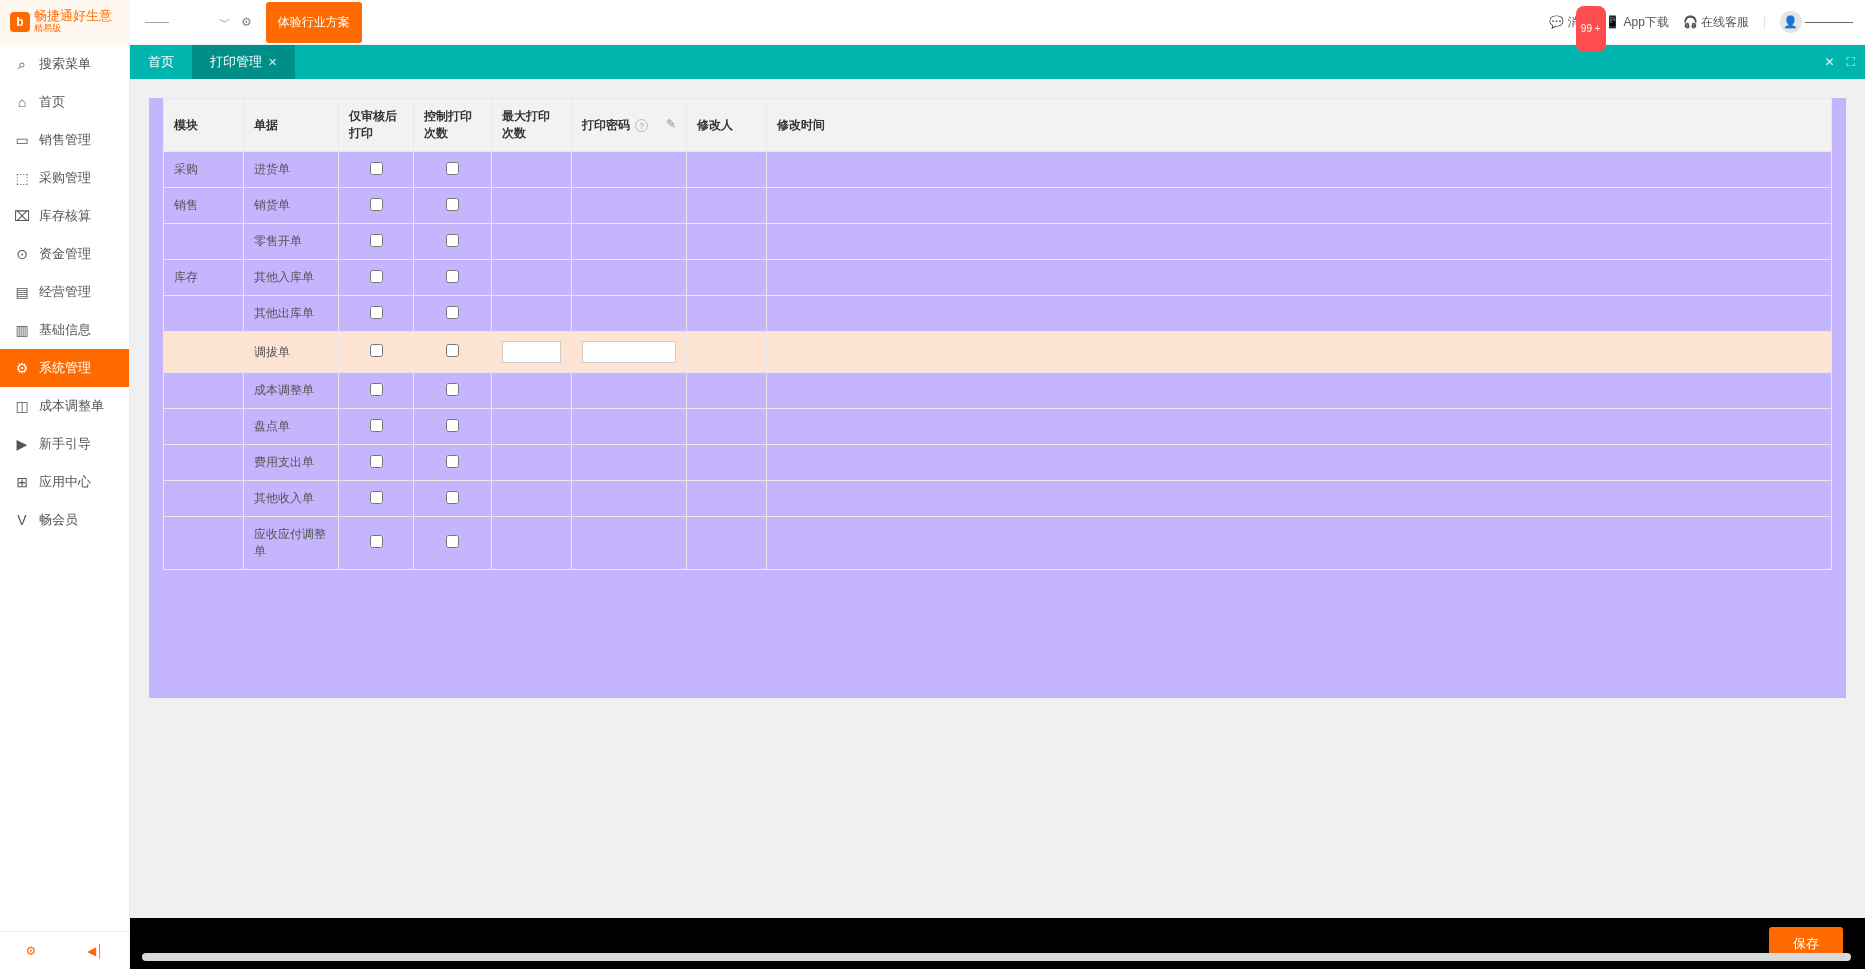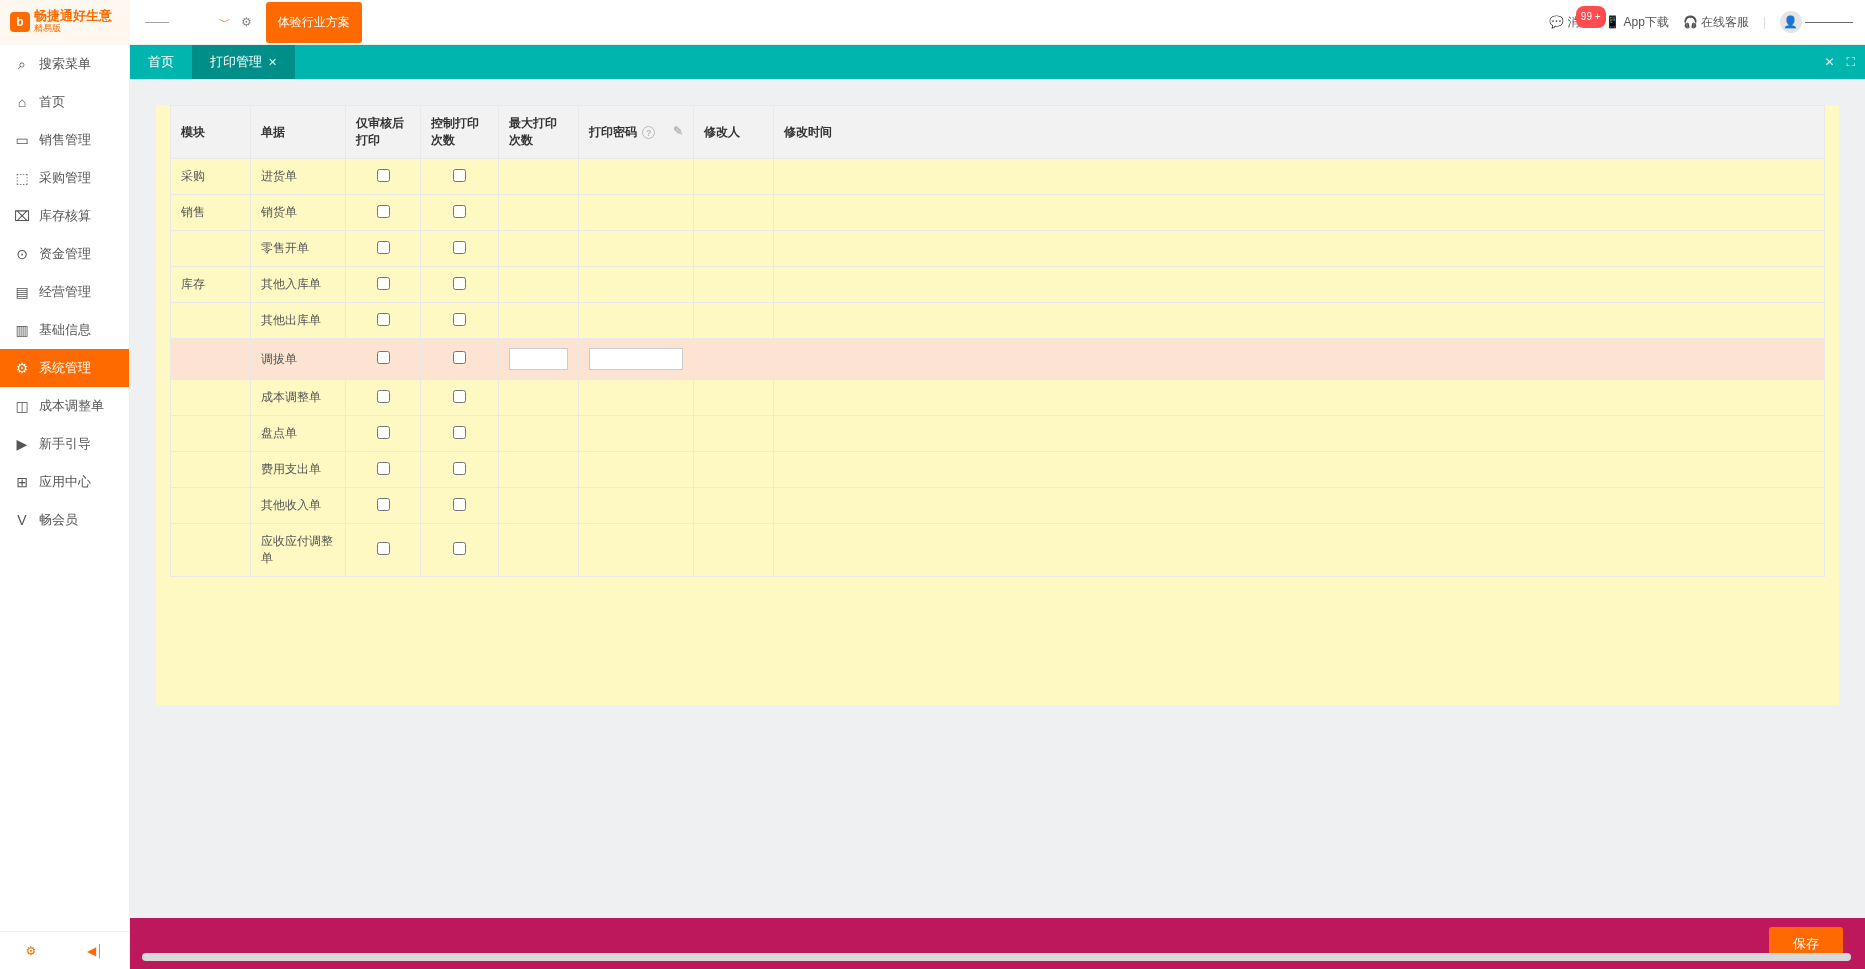--- a/index.html
+++ b/index.html
@@ -1,66 +1,66 @@
 <!DOCTYPE html>
 <html><head>
 <meta charset="utf-8">
 <style>
 *{box-sizing:border-box;margin:0;padding:0}
 body{font-family:"Microsoft YaHei",Arial,sans-serif;font-size:12px;color:#333;background:#f5f5f5;width:1865px;height:969px;overflow:hidden}
 .topbar{height:45px;background:#fff;display:flex;align-items:center;border-bottom:1px solid #eee;position:relative}
 .logo-box{width:130px;height:45px;display:flex;align-items:center;padding-left:10px;background:#fff8f0}
 .logo-ic{width:20px;height:20px;background:#ff6a00;border-radius:4px;display:flex;align-items:center;justify-content:center;color:#fff;font-weight:bold;margin-right:4px}
-.logo-txt{color:#ff6a00;font-size:13px;font-weight:bold;line-height:1}
+.logo-txt{color:#ff6a00;font-size:13px;font-weight:normal;line-height:1}
 .logo-sub{color:#ff6a00;font-size:9px}
 .tenant{margin-left:15px;color:#999;display:flex;align-items:center;gap:50px}
 .chev{color:#ff6a00;font-size:12px}
 .gear{color:#888;margin-left:10px;cursor:pointer}
 .trybtn{margin-left:14px;background:#ff6a00;color:#fff;border:none;border-radius:3px;padding:12px 12px;font-size:12px;cursor:pointer}
 .top-right{position:absolute;right:12px;display:flex;align-items:center;gap:14px;color:#555;font-size:12px}
 .top-right .item{display:flex;align-items:center;gap:3px;cursor:pointer}
 .badge{position:relative}
-.badge .cnt{position:absolute;top:-8px;right:-14px;background:#ff4d4f;color:#fff;border-radius:8px;padding:4px 5px;font-size:10px;line-height:14px}
+.badge .cnt{position:absolute;top:-8px;right:-14px;background:#ff4d4f;color:#fff;border-radius:8px;padding:16px 5px;font-size:10px;line-height:14px}
 .avatar{width:22px;height:22px;border-radius:50%;background:#e5e5e5;display:inline-flex;align-items:center;justify-content:center;color:#bbb}
 .sep{color:#ddd}
 .shell{display:flex;height:calc(100% - 45px)}
 .sidebar{width:130px;background:#fff;display:flex;flex-direction:column;border-right:1px solid #eee}
 .menu{flex:1;overflow:auto}
 .mi{display:flex;align-items:center;gap:9px;padding:10px 14px;color:#555;cursor:pointer;font-size:13px}
 .mi.active{background:#ff6a00;color:#fff}
 .mi .ic{width:16px;height:16px;display:inline-flex;align-items:center;justify-content:center;font-size:14px}
 .side-foot{height:38px;display:flex;align-items:center;justify-content:space-around;border-top:1px solid #eee;color:#ff6a00}
 .side-foot span{cursor:pointer}
 .main{flex:1;display:flex;flex-direction:column;min-width:0}
 .tabs{height:34px;background:#00b5ad;display:flex;align-items:stretch;color:#fff}
 .tab{padding:0 18px;display:flex;align-items:center;gap:6px;cursor:pointer;font-size:13px}
 .tab.active{background:#008f88}
 .tab .x{font-size:11px;opacity:.85}
 .tabs-right{margin-left:auto;display:flex;align-items:center;gap:12px;padding-right:10px}
 .tabs-right span{cursor:pointer;opacity:.9}
 .content{flex:1;background:#eef0f2;overflow:auto;position:relative}
-.card{margin:26px;background:#fef9c3;min-height:600px;padding:0}
+.card{margin:19px;background:#c4b5fd;min-height:600px;padding:0}
 .tbl{width:calc(100% - 28px);margin:0 14px;border-collapse:collapse;font-size:12px}
 .tbl th,.tbl td{border:1px solid #e9e9e9;padding:9px 10px;text-align:left;vertical-align:middle}
 .tbl th{background:#f2f2f2;font-weight:bold;color:#333}
 .tbl td{color:#555}
 .col-mod{width:80px}
 .col-doc{width:95px}
 .col-aud{width:75px;text-align:center}
 .col-ctrl{width:78px;text-align:center}
 .col-max{width:80px}
 .col-pwd{width:115px}
 .col-usr{width:80px}
 .tbl td.center{text-align:center}
 .ck{width:13px;height:13px;cursor:pointer}
 .hi td{background:#fde3d1}
 .hi input[type=text]{width:100%;height:22px;border:1px solid #ccc;background:#fff;outline:none;padding:0 4px}
 .help{color:#bbb;margin-left:2px;cursor:pointer;border:1px solid #bbb;border-radius:50%;width:13px;height:13px;display:inline-flex;align-items:center;justify-content:center;font-size:9px}
 .edit-ic{float:right;color:#bbb;cursor:pointer}
-.footer{position:fixed;bottom:0;left:130px;right:0;height:52px;background:#be185d;border-top:1px solid #eee;display:flex;align-items:center;justify-content:flex-end;padding:0 22px}
+.footer{position:fixed;bottom:0;left:130px;right:0;height:52px;background:#000000;border-top:1px solid #eee;display:flex;align-items:center;justify-content:flex-end;padding:0 22px}
 .savebtn{background:#ff6a00;color:#fff;border:none;border-radius:3px;padding:8px 24px;font-size:13px;cursor:pointer}
 .scroll-hint{position:fixed;bottom:8px;left:142px;right:14px;height:8px;border-radius:4px;background:#d9d9d9}
 </style>
 </head>
 <body>
 
 <div class="topbar">
   <div class="logo-box">
     <div class="logo-ic">b</div>
     <div>

